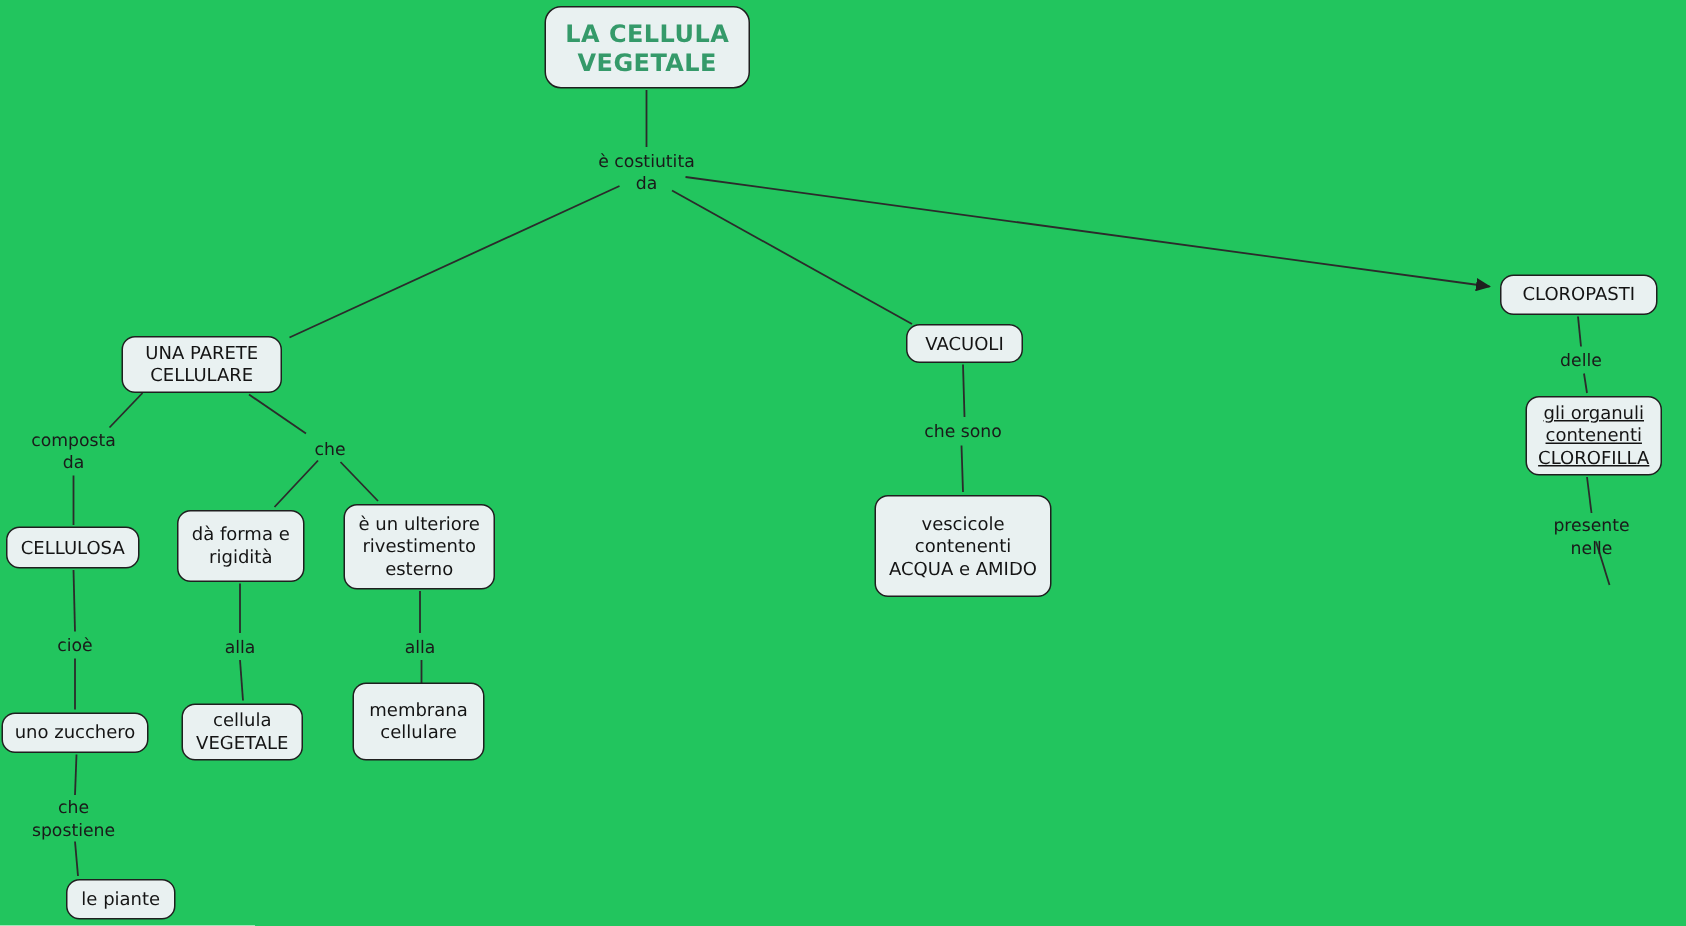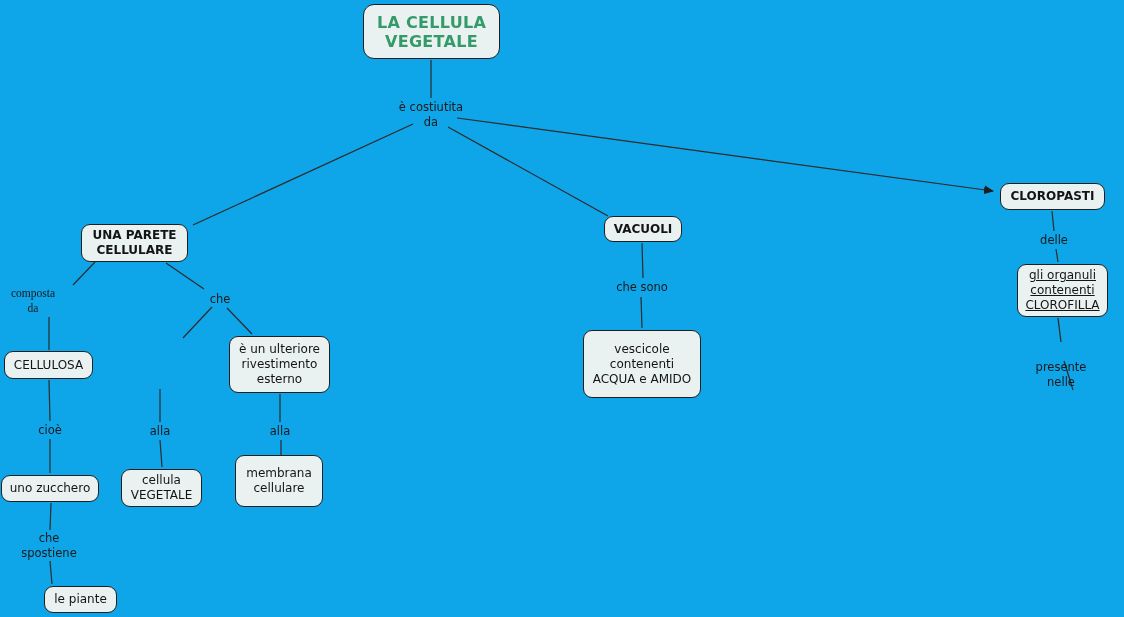--- a/index.html
+++ b/index.html
@@ -5,21 +5,21 @@
   html, body {
     margin: 0;
     padding: 0;
     background: #ffffff;
     font-family: "DejaVu Sans", "Liberation Sans", sans-serif;
   }
   #canvas {
     position: relative;
     width: 1124px;
     height: 617px;
-    background: #0ea5e9;
+    background: #22c55e;
     overflow: hidden;
   }
   #lines {
     position: absolute;
     left: 0;
     top: 0;
     width: 1124px;
     height: 617px;
   }
   #lines line {
@@ -37,21 +37,21 @@
     justify-content: center;
     text-align: center;
     white-space: pre-line;
     font-size: 12px;
     line-height: 15px;
     color: #141414;
     padding: 1px 3px;
     cursor: default;
   }
   .node.bold {
-    font-weight: bold;
+    font-weight: normal;
   }
   .node.title-node {
     font-size: 16px;
     line-height: 19px;
     font-weight: bold;
     color: #359a6a;
     border-radius: 11px;
     letter-spacing: 0.3px;
   }
   .edge-label {
@@ -106,20 +106,22 @@
 
   <div class="node bold" style="left:81px; top:224px; width:107px; height:38px;">UNA PARETE
 CELLULARE</div>
 
   <div class="node bold" style="left:604px; top:216px; width:78px; height:26px;">VACUOLI</div>
 
   <div class="node bold" style="left:1000px; top:183px; width:105px; height:27px;">CLOROPASTI</div>
 
   <div class="node" style="left:4px; top:351px; width:89px; height:28px;">CELLULOSA</div>
 
+  <div class="node" style="left:118px; top:340px; width:85px; height:48px;">dà forma e
+rigidità</div>
 
   <div class="node" style="left:229px; top:336px; width:101px; height:57px;">è un ulteriore
 rivestimento
 esterno</div>
 
   <div class="node" style="left:1px; top:475px; width:98px; height:27px;">uno zucchero</div>
 
   <div class="node" style="left:13px; top:586px; width:73px; height:27px;margin-left:31px;">le piante</div>
 
   <div class="node" style="left:121px; top:469px; width:81px; height:38px;">cellula
@@ -133,33 +135,33 @@
 ACQUA e AMIDO</div>
 
   <div class="node" style="left:1017px; top:264px; width:91px; height:53px;text-decoration:underline;">gli organuli
 contenenti
 CLOROFILLA</div>
 
 
   <div class="edge-label" style="left:431px; top:100px;">è costiutita
 da</div>
 
-  <div class="edge-label" style="left:33px; top:286px;font-family:Liberation Serif, serif;">composta
+  <div class="edge-label" style="left:49px; top:286px;">composta
 da</div>
 
   <div class="edge-label" style="left:220px; top:292px;">che</div>
 
   <div class="edge-label" style="left:50px; top:423px;">cioè</div>
 
   <div class="edge-label" style="left:160px; top:424px;">alla</div>
 
   <div class="edge-label" style="left:280px; top:424px;">alla</div>
 
   <div class="edge-label" style="left:49px; top:531px;">che
 spostiene</div>
 
   <div class="edge-label" style="left:642px; top:280px;">che sono</div>
 
   <div class="edge-label" style="left:1054px; top:233px;">delle</div>
 
-  <div class="edge-label" style="left:1061px; top:360px;">presente nelle</div>
+  <div class="edge-label" style="left:1061px; top:343px;">presente nelle</div>
 
 </div>
 
 </body></html>

